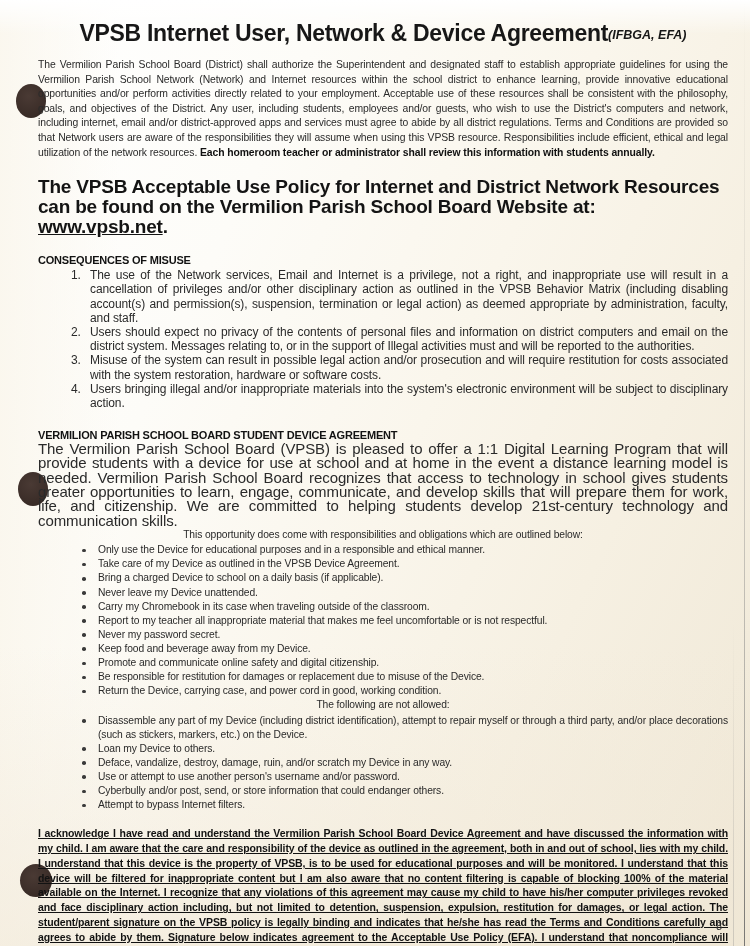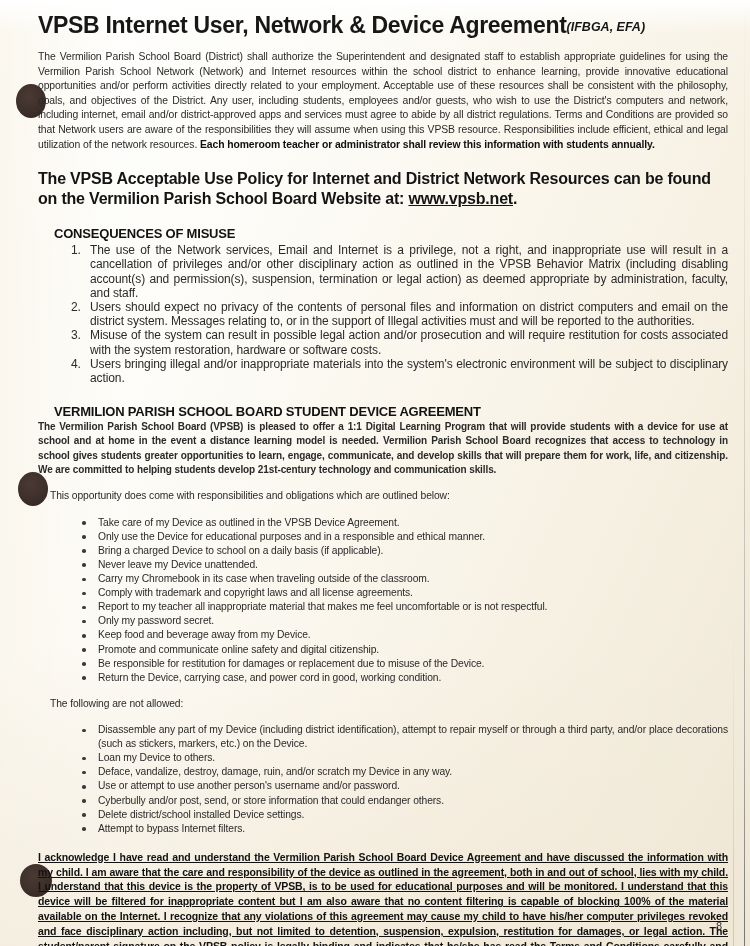--- a/index.html
+++ b/index.html
@@ -57,22 +57,23 @@
   .hole-2 { left: 18px; top: 472px; width: 30px; height: 34px; }
   .hole-3 { left: 20px; top: 864px; width: 32px; height: 33px; }
 
   .content {
     position: relative;
     z-index: 2;
     padding: 0 22px 0 38px;
   }
 
   h1.doc-title {
-    margin: 0;
+    margin: 8px;
     padding: 12px 0 0 0;
+    text-align: center;
     font-size: 23px;
     font-weight: bold;
     letter-spacing: -0.3px;
     color: #171717;
     font-family: "Liberation Sans", sans-serif;
   }
   h1.doc-title .code {
     font-size: 12.5px;
     font-style: italic;
     font-weight: bold;
@@ -85,65 +86,65 @@
     font-size: 10.4px;
     line-height: 14.6px;
     text-align: justify;
     color: #2a2a2a;
     letter-spacing: -0.1px;
   }
   p.body-para b { color: #111; }
 
   h2.policy-line {
     margin: 17px 0 0 0;
-    font-size: 16px;
+    font-size: 19px;
     line-height: 20px;
     font-weight: bold;
     color: #141414;
     letter-spacing: -0.2px;
   }
   h2.policy-line .url {
     text-decoration: underline;
   }
 
   h3.section-head {
-    margin: 17px 0 1px 16px;
-    font-size: 13px;
+    margin: 17px 0 1px 0;
+    font-size: 11px;
     font-weight: bold;
     color: #121212;
     letter-spacing: -0.2px;
   }
   h3.section-head.tight { margin-top: 19px; }
 
   ol.numbered {
     margin: 2px 0 0 0;
     padding-left: 46px;
     font-size: 12px;
     line-height: 14.2px;
     color: #2a2a2a;
     text-align: justify;
     letter-spacing: -0.1px;
   }
   ol.numbered li { margin-bottom: 0; padding-left: 6px; }
 
   p.intro {
     margin: 1px 0 0 0;
-    font-size: 10px;
+    font-size: 15px;
     line-height: 14.3px;
     text-align: justify;
     color: #2a2a2a;
     letter-spacing: -0.1px;
-    font-weight: bold;
   }
   p.lead-in {
-    margin: 12px;
+    margin: 0;
     font-size: 10.3px;
     line-height: 14.3px;
     color: #2a2a2a;
     letter-spacing: -0.1px;
+    text-align: center;
   }
 
   ul.bulleted {
     margin: 1px 0 0 0;
     padding-left: 58px;
     font-size: 10.3px;
     line-height: 14.1px;
     color: #2a2a2a;
     list-style: none;
   }
@@ -232,42 +233,40 @@
       <li>Users should expect no privacy of the contents of personal files and information on district computers and email on the district system. Messages relating to, or in the support of Illegal activities must and will be reported to the authorities.</li>
       <li>Misuse of the system can result in possible legal action and/or prosecution and will require restitution for costs associated with the system restoration, hardware or software costs.</li>
       <li>Users bringing illegal and/or inappropriate materials into the system's electronic environment will be subject to disciplinary action.</li>
     </ol>
 
     <h3 class="section-head tight">VERMILION PARISH SCHOOL BOARD STUDENT DEVICE AGREEMENT</h3>
     <p class="intro">The Vermilion Parish School Board (VPSB) is pleased to offer a 1:1 Digital Learning Program that will provide students with a device for use at school and at home in the event a distance learning model is needed. Vermilion Parish School Board recognizes that access to technology in school gives students greater opportunities to learn, engage, communicate, and develop skills that will prepare them for work, life, and citizenship. We are committed to helping students develop 21st-century technology and communication skills.</p>
     <p class="lead-in">This opportunity does come with responsibilities and obligations which are outlined below:</p>
 
     <ul class="bulleted">
+      <li>Only use the Device for educational purposes and in a responsible and ethical manner.</li>
       <li>Take care of my Device as outlined in the VPSB Device Agreement.</li>
-      <li>Only use the Device for educational purposes and in a responsible and ethical manner.</li>
       <li>Bring a charged Device to school on a daily basis (if applicable).</li>
       <li>Never leave my Device unattended.</li>
       <li>Carry my Chromebook in its case when traveling outside of the classroom.</li>
-      <li>Comply with trademark and copyright laws and all license agreements.</li>
       <li>Report to my teacher all inappropriate material that makes me feel uncomfortable or is not respectful.</li>
-      <li>Only my password secret.</li>
+      <li>Never my password secret.</li>
       <li>Keep food and beverage away from my Device.</li>
       <li>Promote and communicate online safety and digital citizenship.</li>
       <li>Be responsible for restitution for damages or replacement due to misuse of the Device.</li>
       <li>Return the Device, carrying case, and power cord in good, working condition.</li>
     </ul>
 
     <p class="lead-in">The following are not allowed:</p>
     <ul class="bulleted">
       <li>Disassemble any part of my Device (including district identification), attempt to repair myself or through a third party, and/or place decorations (such as stickers, markers, etc.) on the Device.</li>
       <li>Loan my Device to others.</li>
       <li>Deface, vandalize, destroy, damage, ruin, and/or scratch my Device in any way.</li>
       <li>Use or attempt to use another person's username and/or password.</li>
       <li>Cyberbully and/or post, send, or store information that could endanger others.</li>
-      <li>Delete district/school installed Device settings.</li>
       <li>Attempt to bypass Internet filters.</li>
     </ul>
 
     <p class="ack">I acknowledge I have read and understand the Vermilion Parish School Board Device Agreement and have discussed the information with my child. I am aware that the care and responsibility of the device as outlined in the agreement, both in and out of school, lies with my child. I understand that this device is the property of VPSB, is to be used for educational purposes and will be monitored. I understand that this device will be filtered for inappropriate content but I am also aware that no content filtering is capable of blocking 100% of the material available on the Internet. I recognize that any violations of this agreement may cause my child to have his/her computer privileges revoked and face disciplinary action including, but not limited to detention, suspension, expulsion, restitution for damages, or legal action. The student/parent signature on the VPSB policy is legally binding and indicates that he/she has read the Terms and Conditions carefully and agrees to abide by them. Signature below indicates agreement to the Acceptable Use Policy (EFA).  I understand that noncompliance will result in disciplinary action as outlined in the VPSB Behavior Matrix.</p>
 
     <div class="sig-block">
       <div class="sig-row">
         <span class="sig-label">Student Name Printed:</span>
         <span class="sig-line w-student-name"></span>
         <span class="spacer"></span>

